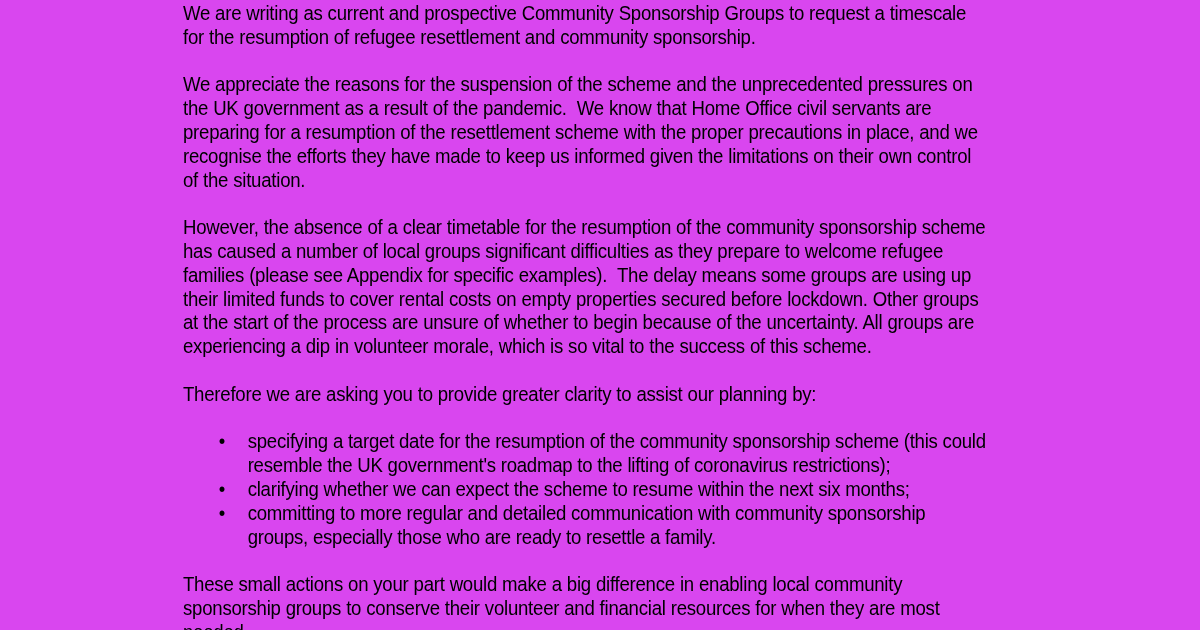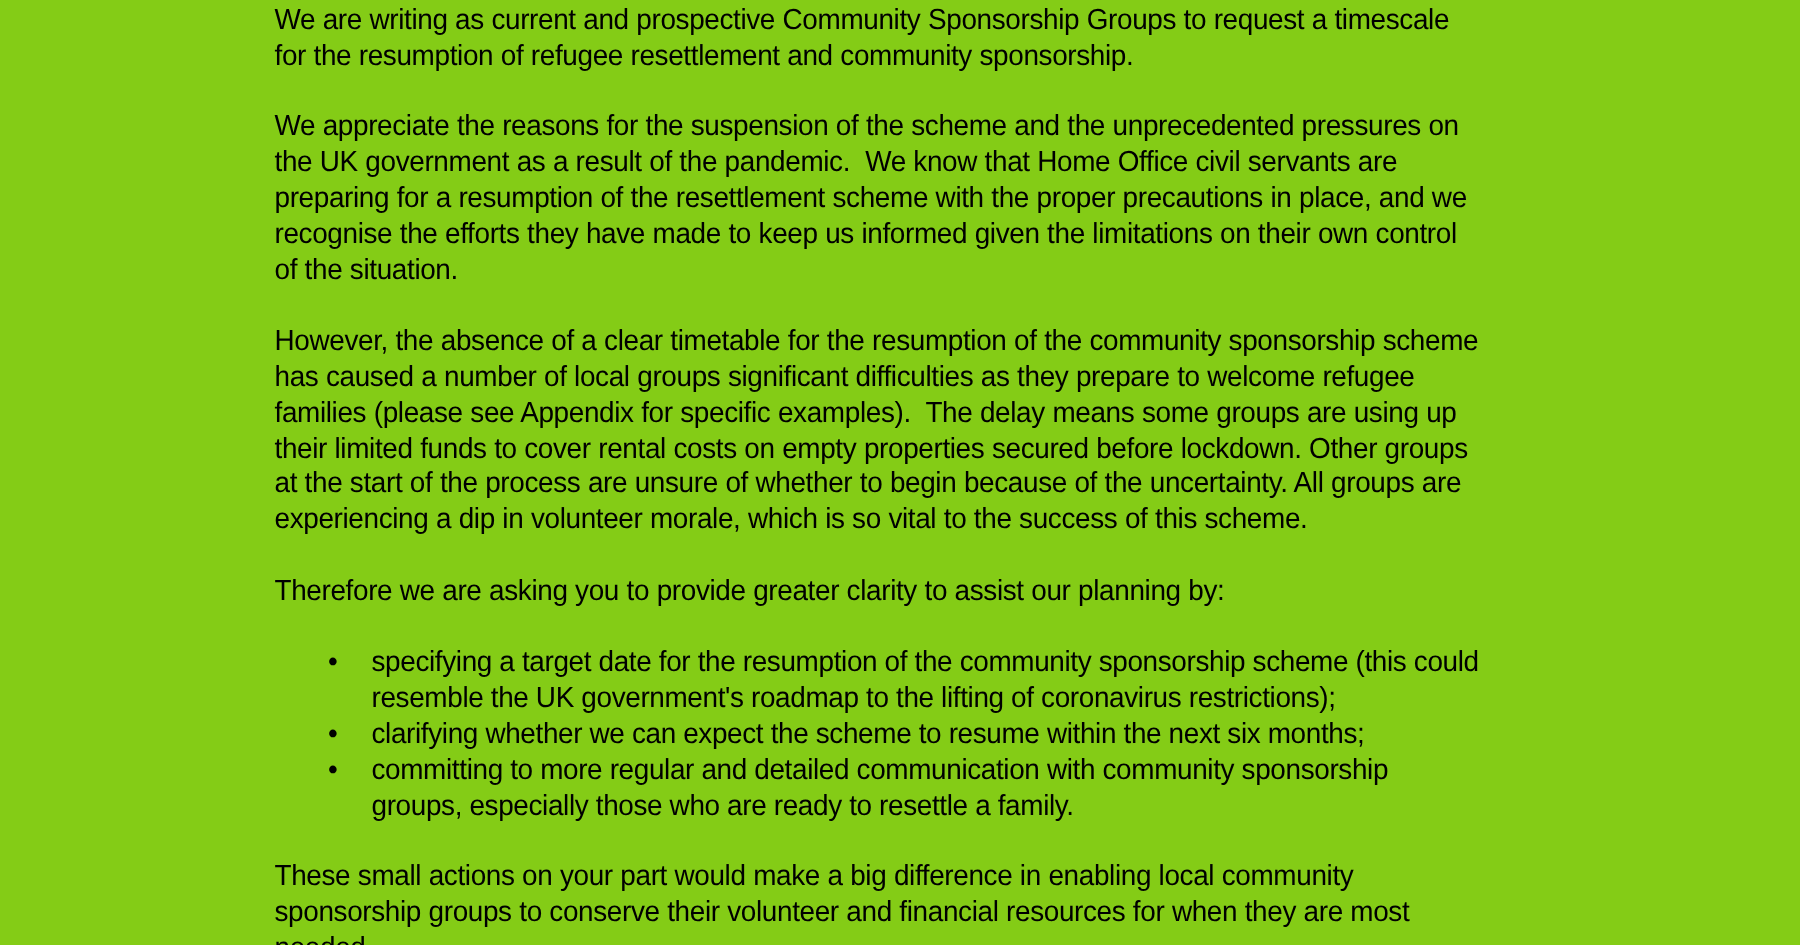--- a/index.html
+++ b/index.html
@@ -14,21 +14,21 @@
     overflow: hidden;
     font-family: "Liberation Sans", "DejaVu Sans", sans-serif;
     color: #000000;
     -webkit-font-smoothing: antialiased;
   }
 
   #page {
     position: relative;
     width: 1200px;
     height: 630px;
-    background: #84cc16;
+    background: #d946ef;
     overflow: hidden;
   }
 
   #doc-body {
     position: absolute;
     left: 183px;
     top: 2px;
     width: 834px;
   }
 

